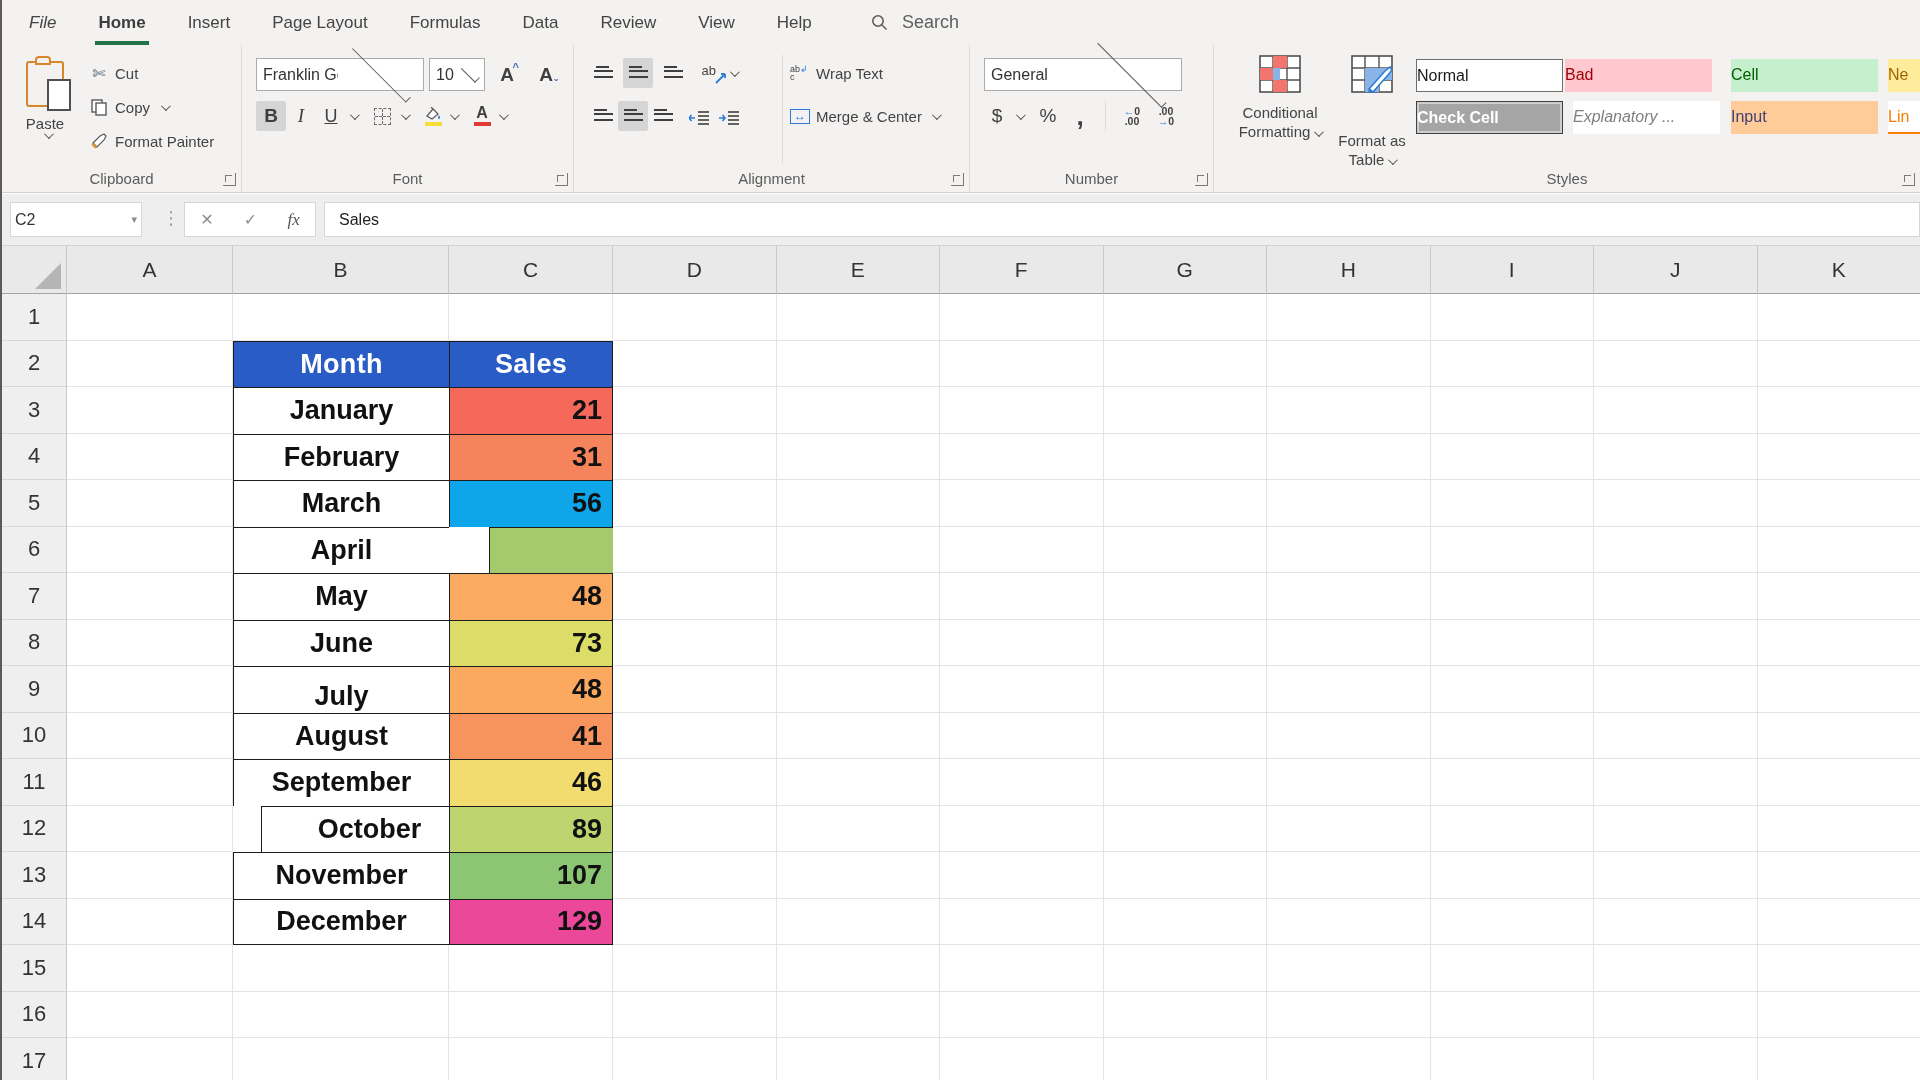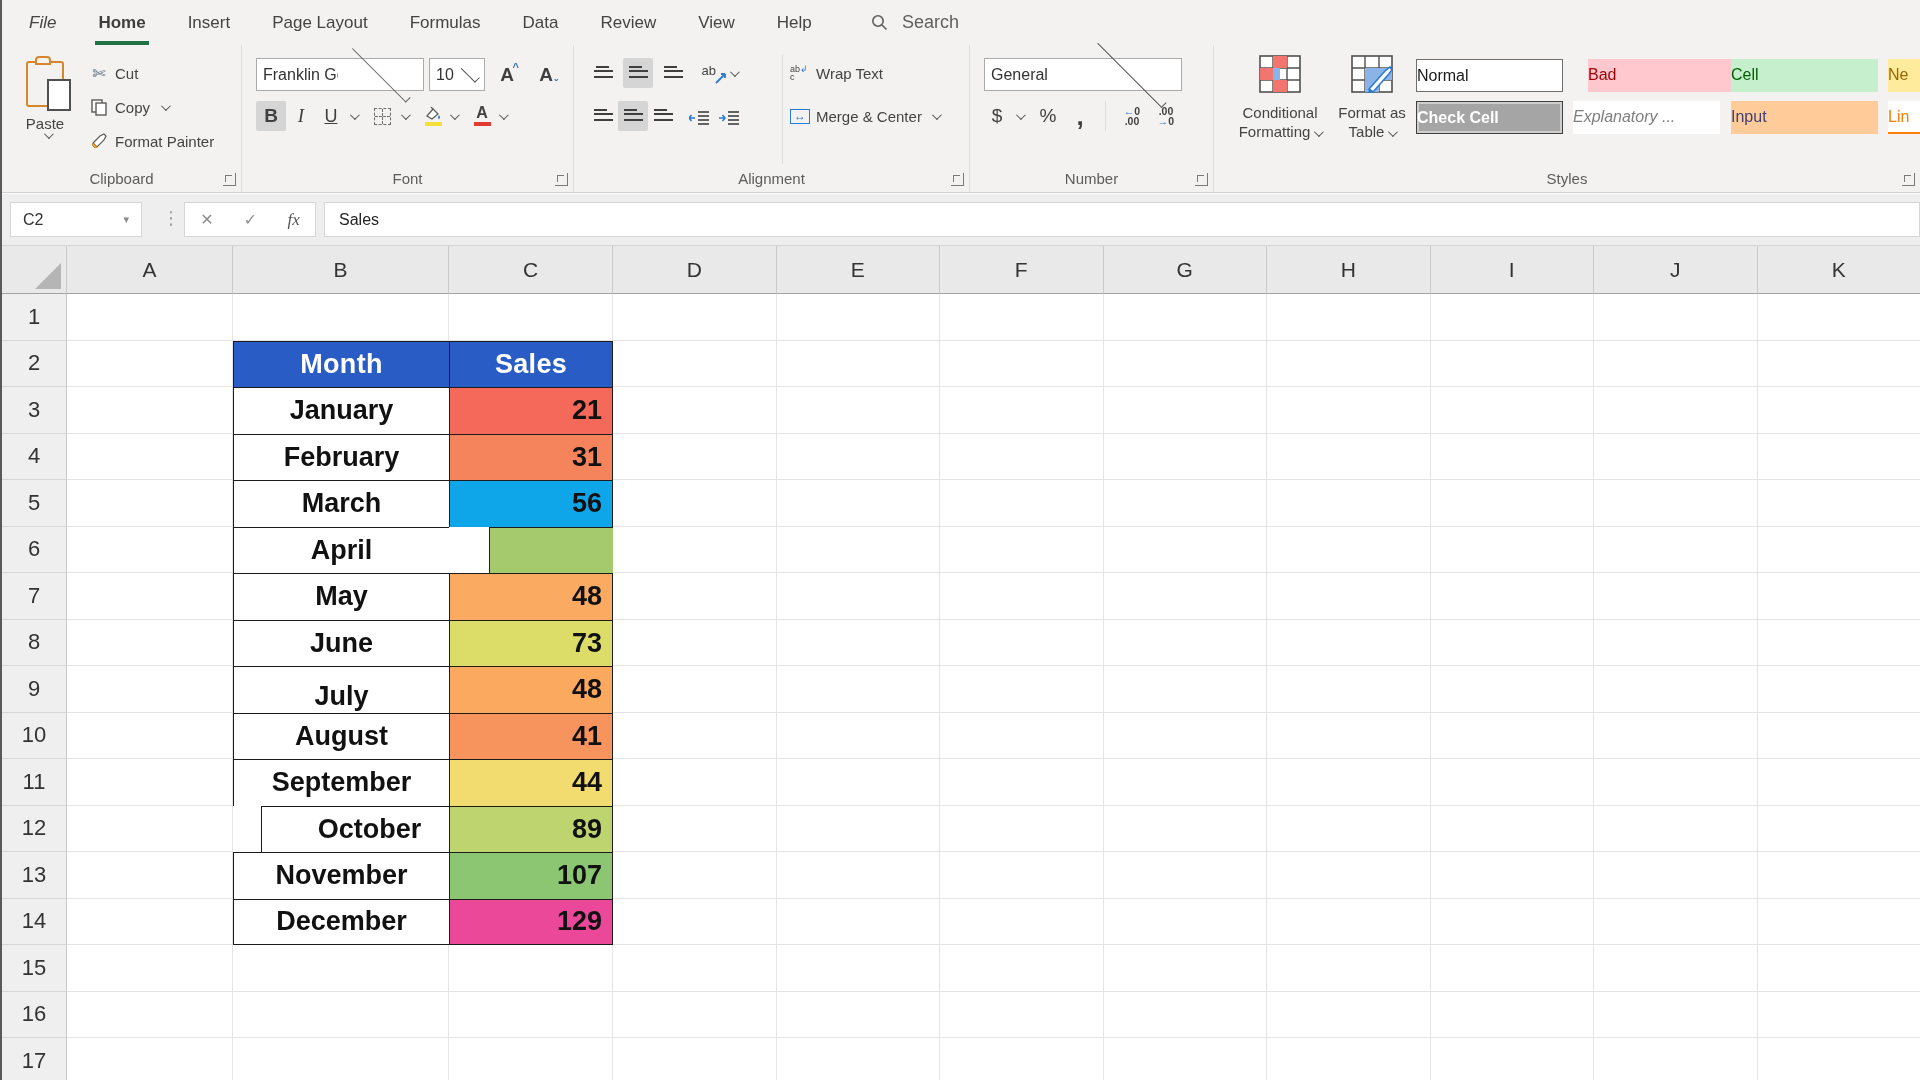--- a/index.html
+++ b/index.html
@@ -80,27 +80,27 @@
   .numfmt { position:absolute; top:13px; left:14px; width:198px; }
   .numfmt span { flex:1; }
   .num-row { position:absolute; top:56px; left:14px; display:flex; align-items:center; gap:2px; }
   .dec-btn { flex-direction:column; font-size:10.5px; line-height:10px; color:#3f3f3f; width:32px; height:30px; justify-content:center; font-weight:600; }
   .dec-btn .blue { color:#2b7cd3; }
 
   
   .g-styles { flex:1; border-right:none; }
   .big-btn { position:absolute; top:10px; width:88px; height:128px; flex-direction:column; justify-content:flex-start; text-align:center; font-size:15px; color:#444; }
   .big-btn .lbl { line-height:19px; margin-top:7px; }
-  .cf-btn { left:22px; } .fat-btn { left:114px; }
+  .cf-btn { left:22px; } .fat-btn { left:114px;gap:28px; }
   .gallery { position:absolute; left:202px; top:14px; }
   .style-cell { position:absolute; width:147px; height:33px; line-height:31px; font-size:16px; cursor:pointer; background:#fff; white-space:nowrap; overflow:hidden; }
 
   
   .formula-row { position:absolute; top:194px; left:0; right:0; height:52px; background:#eeeeee; border-bottom:1px solid #d4d4d4; }
-  .namebox { position:absolute; left:8px; top:8px; width:132px; height:35px; background:#fff; border:1px solid #d6d6d6; display:flex; align-items:center; padding:0 12px; font-size:16px; color:#333; }
+  .namebox { position:absolute; left:8px; top:8px; width:132px; height:35px; background:#fff; border:1px solid #d6d6d6; display:flex; align-items:center; padding:0 4px; font-size:16px; color:#333; }
   .namebox .dd { margin-left:auto; color:#8a8a8a; font-size:11px; }
   .grip { position:absolute; left:160px; top:13px; color:#9a9a9a; font-size:18px; letter-spacing:0; }
   .fxbox { position:absolute; left:182px; top:8px; width:132px; height:35px; background:#fff; border:1px solid #d6d6d6; display:flex; align-items:center; justify-content:space-around; color:#8f8f8f; }
   .fxbox .fb { font-size:16px; cursor:pointer; padding:0 6px; }
   .fxbox .fx { font-family:"Liberation Serif", serif; font-style:italic; color:#555; font-size:17px; }
   .fbar { position:absolute; left:322px; top:8px; right:0; height:35px; background:#fff; border:1px solid #d6d6d6; display:flex; align-items:center; padding:0 14px; font-size:16px; color:#222; }
 
   
   #sheet { position:absolute; top:246px; left:0; right:0; bottom:0; overflow:hidden; background:#fff; }
   .col-hdr { position:absolute; background:#e9e9e9; border-right:1px solid #c9c9c9; border-bottom:1px solid #a3a3a3; display:flex; align-items:center; justify-content:center; font-size:21px; color:#333; cursor:pointer; }
@@ -353,21 +353,21 @@
             <path d="M18 34 L22 37 L17 38 Z" fill="#2b7cd3"></path>
           </svg>
       </span>
       <span class="lbl">
         <span>Format as</span><br>
         <span>Table</span><span class="chev"></span>
       </span>
     </div>
     <div class="gallery">
       <div class="style-cell" style="left:0;top:0;;background:#ffffff;color:#1a1a1a;border:1.6px solid #6e6e6e">Normal</div>
-      <div class="style-cell" style="left:172px;top:0;;background:#FFC7CE;color:#9C0006">Bad</div>
+      <div class="style-cell" style="left:149px;top:0;;background:#FFC7CE;color:#9C0006">Bad</div>
       <div class="style-cell" style="left:315px;top:0;;background:#C6EFCE;color:#006100">Cell</div>
       <div class="style-cell" style="left:472px;top:0;;background:#FFEB9C;color:#9C6500">Ne</div>
       <div class="style-cell" style="left:0;top:42px;;background:#A5A5A5;color:#ffffff;font-weight:700;border:1px solid #3f3f3f;box-shadow:inset 0 0 0 2px #cfcfcf">Check Cell</div>
       <div class="style-cell" style="left:157px;top:42px;;background:#ffffff;color:#7F7F7F;font-style:italic">Explanatory ...</div>
       <div class="style-cell" style="left:315px;top:42px;;background:#FFCC99;color:#3F3F76">Input</div>
       <div class="style-cell" style="left:472px;top:42px;;background:#ffffff;color:#FA7D00;border-bottom:2.5px solid #FF8001">Lin</div>
     </div>
     <div class="group-label">Styles</div>
     <div class="launcher"></div>
   </div>
@@ -518,21 +518,21 @@
     <div class="cell" style="left: 774.5px; top: 466.5px; width: 163.5px; height: 46.5px;"></div>
     <div class="cell" style="left: 938px; top: 466.5px; width: 163.5px; height: 46.5px;"></div>
     <div class="cell" style="left: 1101.5px; top: 466.5px; width: 163.5px; height: 46.5px;"></div>
     <div class="cell" style="left: 1265px; top: 466.5px; width: 163.5px; height: 46.5px;"></div>
     <div class="cell" style="left: 1428.5px; top: 466.5px; width: 163.5px; height: 46.5px;"></div>
     <div class="cell" style="left: 1592px; top: 466.5px; width: 163.5px; height: 46.5px;"></div>
     <div class="cell" style="left: 1755.5px; top: 466.5px; width: 163.5px; height: 46.5px;"></div>
     <div class="row-hdr" style="left: 0px; top: 513px; width: 65px; height: 46.5px;">11</div>
     <div class="cell" style="left: 65px; top: 513px; width: 166px; height: 46.5px;"></div>
     <div class="cell t-cell t-month" style="left: 231px; top: 513px; width: 216px; height: 46.5px;">September</div>
-    <div class="cell t-cell t-rightedge t-sales" style="left: 447px; top: 513px; width: 164px; height: 46.5px; background: rgb(243, 220, 111);">44</div>
+    <div class="cell t-cell t-rightedge t-sales" style="left: 447px; top: 513px; width: 164px; height: 46.5px; background: rgb(243, 220, 111);">46</div>
     <div class="cell" style="left: 611px; top: 513px; width: 163.5px; height: 46.5px;"></div>
     <div class="cell" style="left: 774.5px; top: 513px; width: 163.5px; height: 46.5px;"></div>
     <div class="cell" style="left: 938px; top: 513px; width: 163.5px; height: 46.5px;"></div>
     <div class="cell" style="left: 1101.5px; top: 513px; width: 163.5px; height: 46.5px;"></div>
     <div class="cell" style="left: 1265px; top: 513px; width: 163.5px; height: 46.5px;"></div>
     <div class="cell" style="left: 1428.5px; top: 513px; width: 163.5px; height: 46.5px;"></div>
     <div class="cell" style="left: 1592px; top: 513px; width: 163.5px; height: 46.5px;"></div>
     <div class="cell" style="left: 1755.5px; top: 513px; width: 163.5px; height: 46.5px;"></div>
     <div class="row-hdr" style="left: 0px; top: 559.5px; width: 65px; height: 46.5px;">12</div>
     <div class="cell" style="left: 65px; top: 559.5px; width: 166px; height: 46.5px;"></div>

